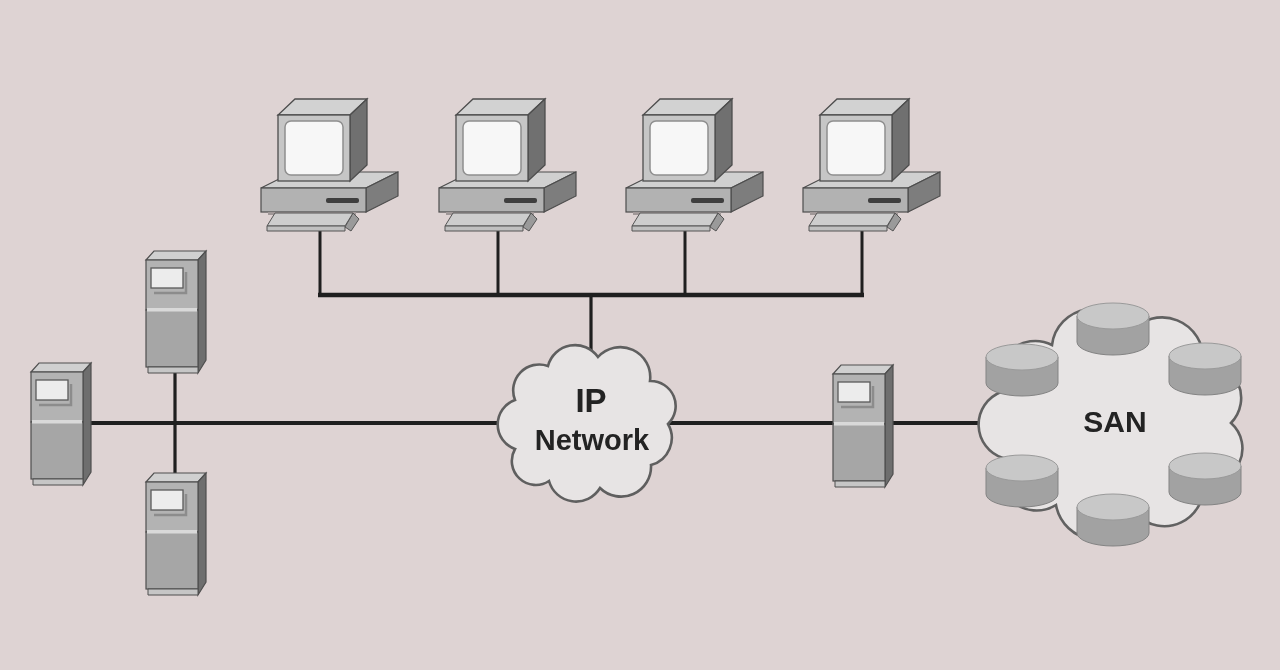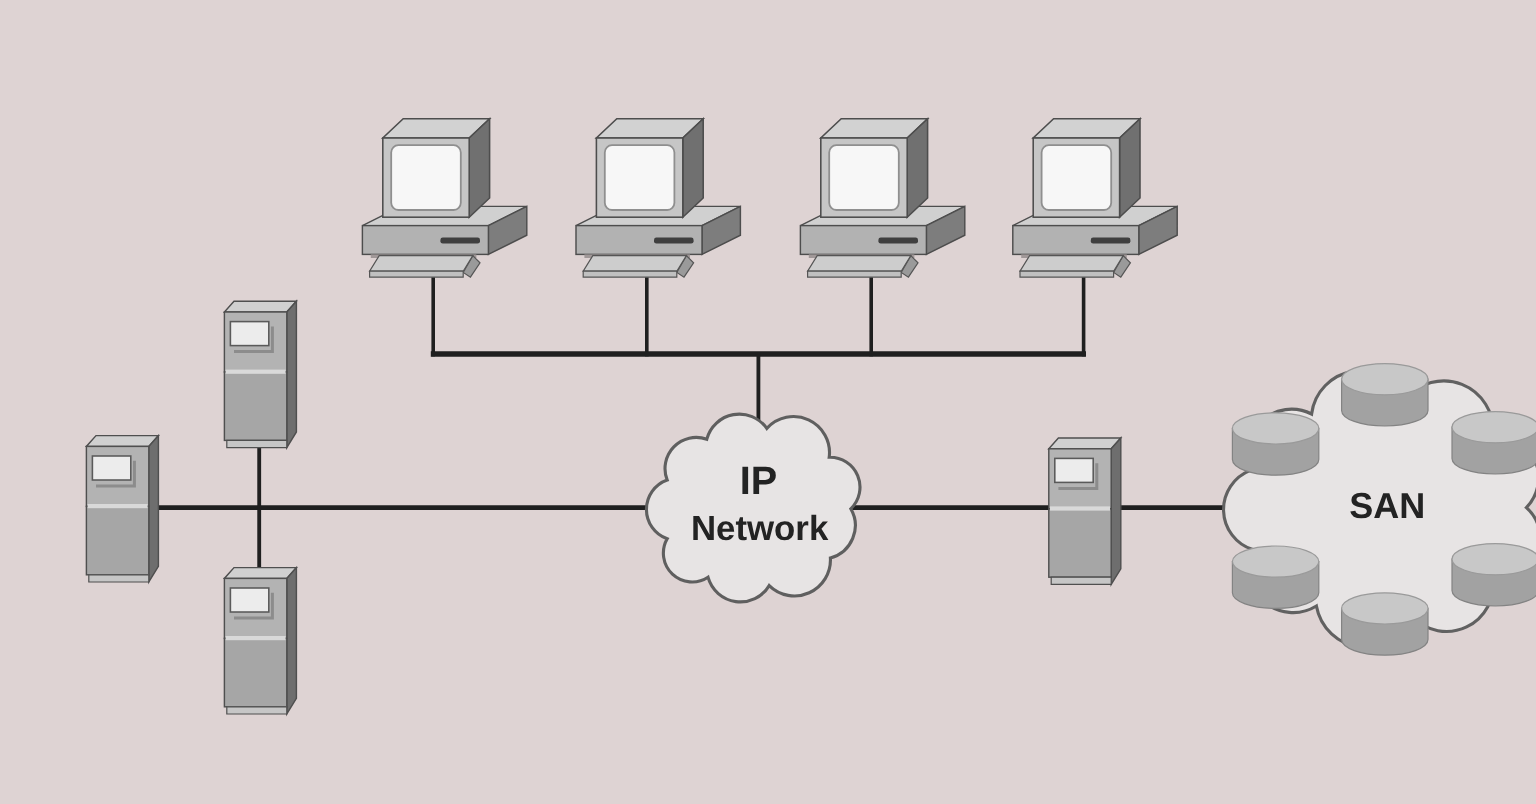--- a/index.html
+++ b/index.html
@@ -6,21 +6,20 @@
   body {
     width: 1280px; height: 670px;
     background: #ded3d3;
     font-family: "Liberation Sans", sans-serif;
     overflow: hidden;
   }
   .stage {
     position: relative;
     width: 1104px; height: 670px;
     background: #ded3d3;
-    margin-left: 41px;
   }
   .stage svg { position: absolute; left: 0; top: 0; }
   text { font-family: "Liberation Sans", sans-serif; }
   .cloud-label { font-weight: bold; fill: #232323; }
 </style>
 </head>
 <body>
 
 <div class="stage">
 <svg width="1280" height="670" viewBox="0 0 1280 670">

